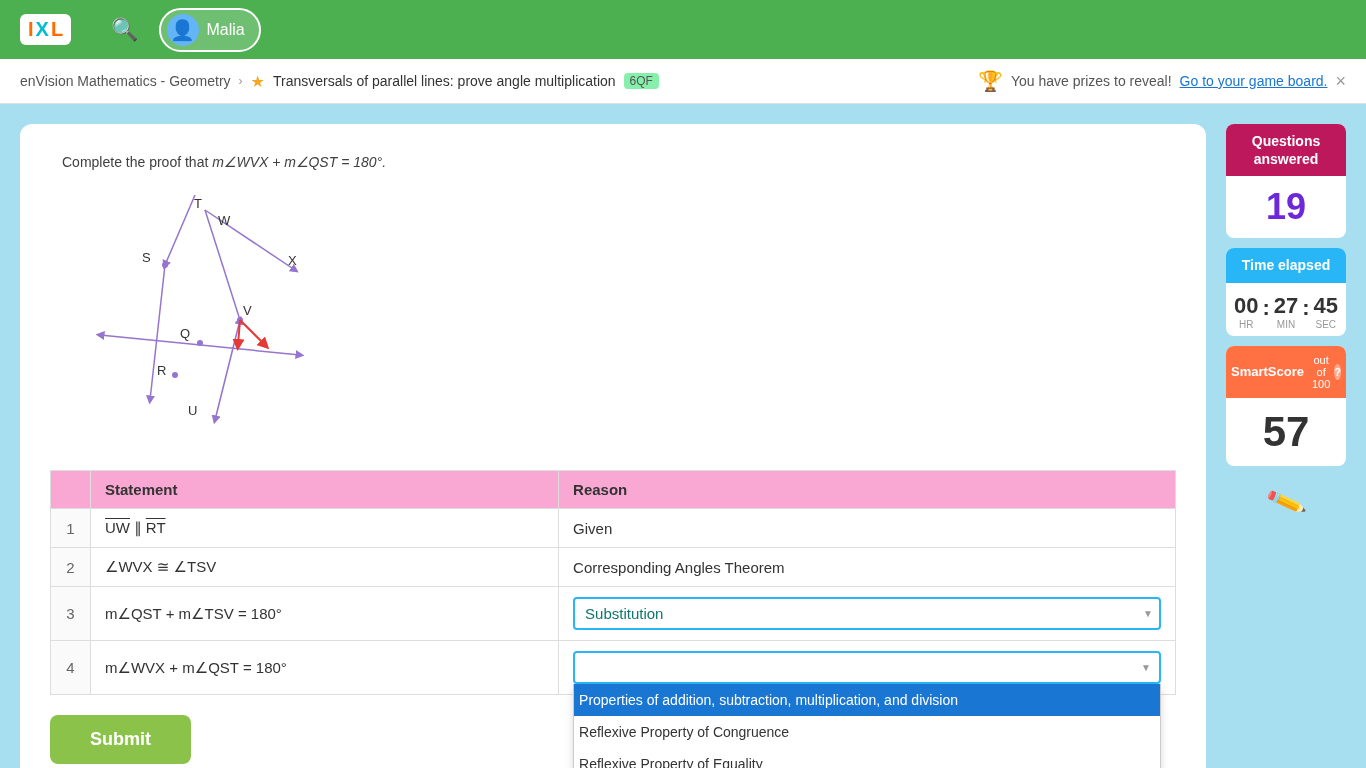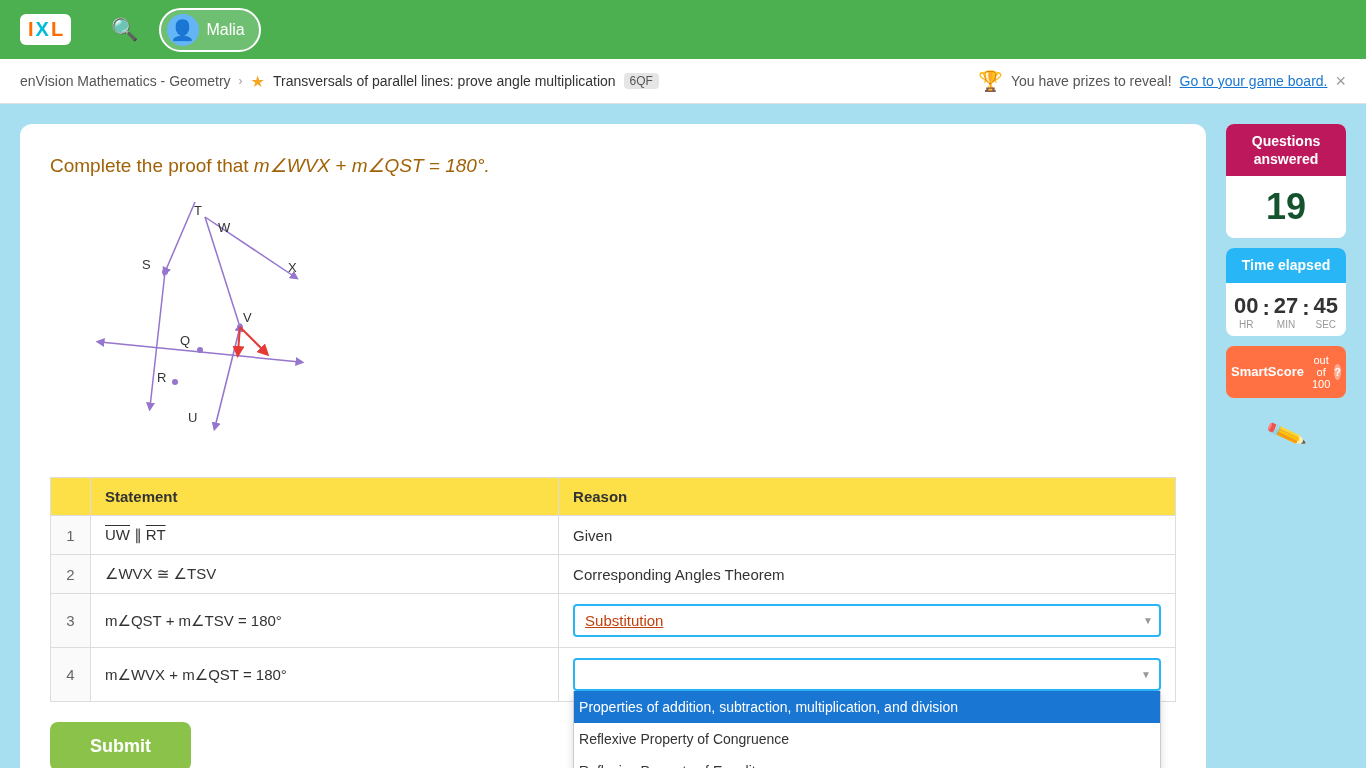--- a/index.html
+++ b/index.html
@@ -105,21 +105,21 @@
     .breadcrumb-star {
       color: #f5a623;
       font-size: 16px;
     }
     .breadcrumb-title {
       font-size: 14px;
       color: #333;
       font-weight: 500;
     }
     .breadcrumb-badge {
-      background: #e5e5e5;
+      background: #86efac;
       border-radius: 4px;
       padding: 1px 6px;
       font-size: 12px;
       color: #555;
     }
     .prize-banner {
       margin-left: auto;
       display: flex;
       align-items: center;
       gap: 8px;
@@ -152,40 +152,41 @@
     .content-card {
       background: white;
       border-radius: 12px;
       padding: 30px;
       flex: 1;
       min-height: 560px;
       position: relative;
     }
 
     .problem-text {
-      font-size: 19px;
-      color: #a16207;
+      font-size: 14px;
+      color: #404040;
       margin-bottom: 20px;
+      margin-left: 12px;
     }
 
     
     .diagram-container {
       width: 300px;
       height: 260px;
       margin-bottom: 20px;
     }
 
     
     .proof-table {
       width: 100%;
       border-collapse: collapse;
       font-size: 15px;
     }
     .proof-table th {
-      background: #fde047;
+      background: #f9a8d4;
       padding: 10px 14px;
       text-align: left;
       border: 1px solid #ddd;
       font-weight: 600;
       color: #333;
     }
     .proof-table td {
       padding: 10px 14px;
       border: 1px solid #ddd;
       color: #333;
@@ -209,26 +210,25 @@
       font-size: 10px;
       color: #999;
       pointer-events: none;
     }
     .select-wrapper select {
       width: 100%;
       padding: 6px 28px 6px 10px;
       border: 2px solid #29b6f6;
       border-radius: 4px;
       font-size: 15px;
-      color: #c2410c;
+      color: #0f766e;
       background: white;
       appearance: none;
       -webkit-appearance: none;
       cursor: pointer;
-      text-decoration: underline;
     }
     .active-dropdown-wrapper {
       position: relative;
     }
     .active-input {
       width: 100%;
       padding: 6px 28px 6px 10px;
       border: 2px solid #29b6f6;
       border-radius: 4px;
       font-size: 15px;
@@ -276,21 +276,21 @@
       text-align: center;
       padding: 8px 10px;
       font-size: 14px;
       font-weight: 600;
       line-height: 1.3;
     }
     .stats-value {
       text-align: center;
       font-size: 36px;
       font-weight: 700;
-      color: #14532d;
+      color: #6d28d9;
       padding: 10px;
     }
     .time-card {
       background: white;
       border-radius: 8px;
       overflow: hidden;
       margin-bottom: 10px;
     }
     .time-header {
       background: #29b6f6;
@@ -583,20 +583,21 @@
       </div>
     </div>
 
     <div class="smart-score-card">
       <div class="smart-header">
         <span>SmartScore</span>
         <br>
         <span style="font-size:11px;font-weight:400;">out of 100</span>
         <span class="help-icon">?</span>
       </div>
+      <div class="smart-value">57</div>
     </div>
 
     <div style="text-align:center;margin-top:10px;">
       <span class="pencil-icon">✏️</span>
     </div>
   </div>
 
 </div>
 
 </body></html>

